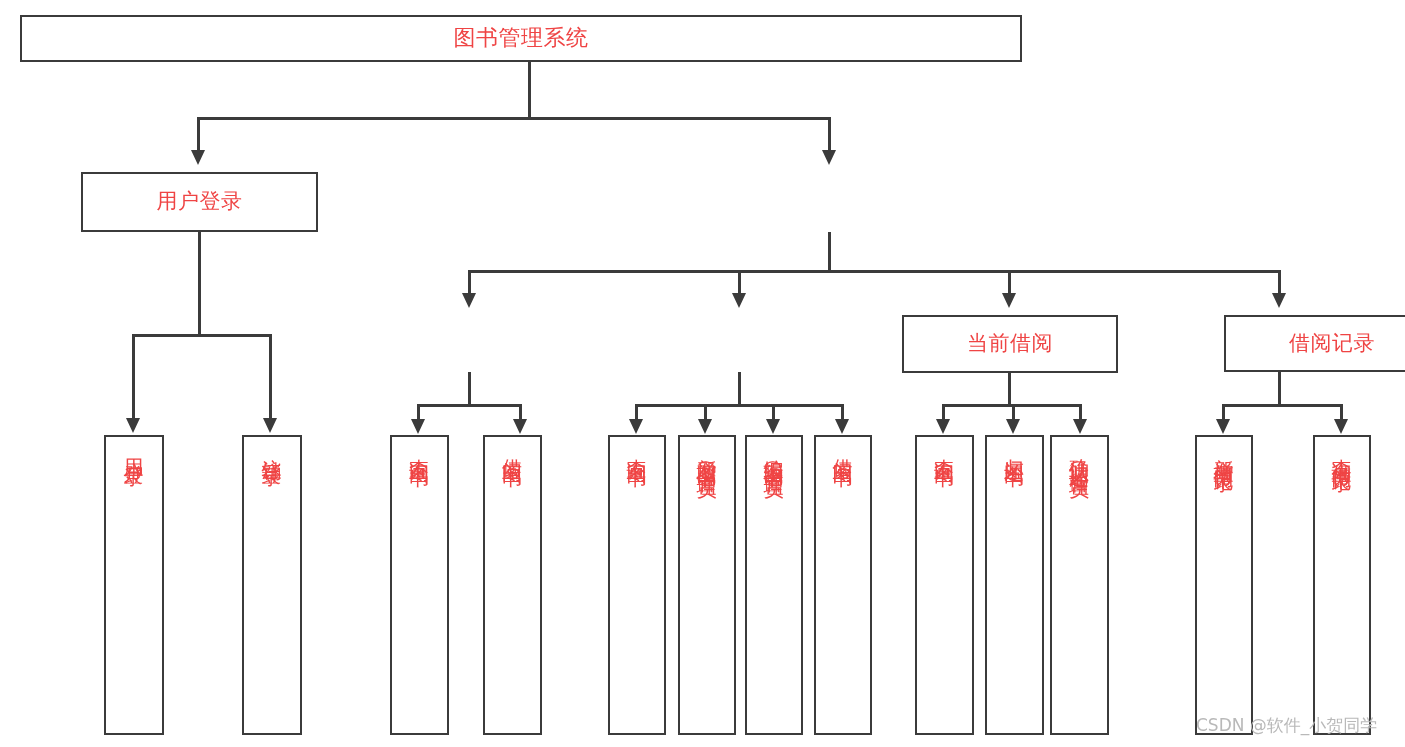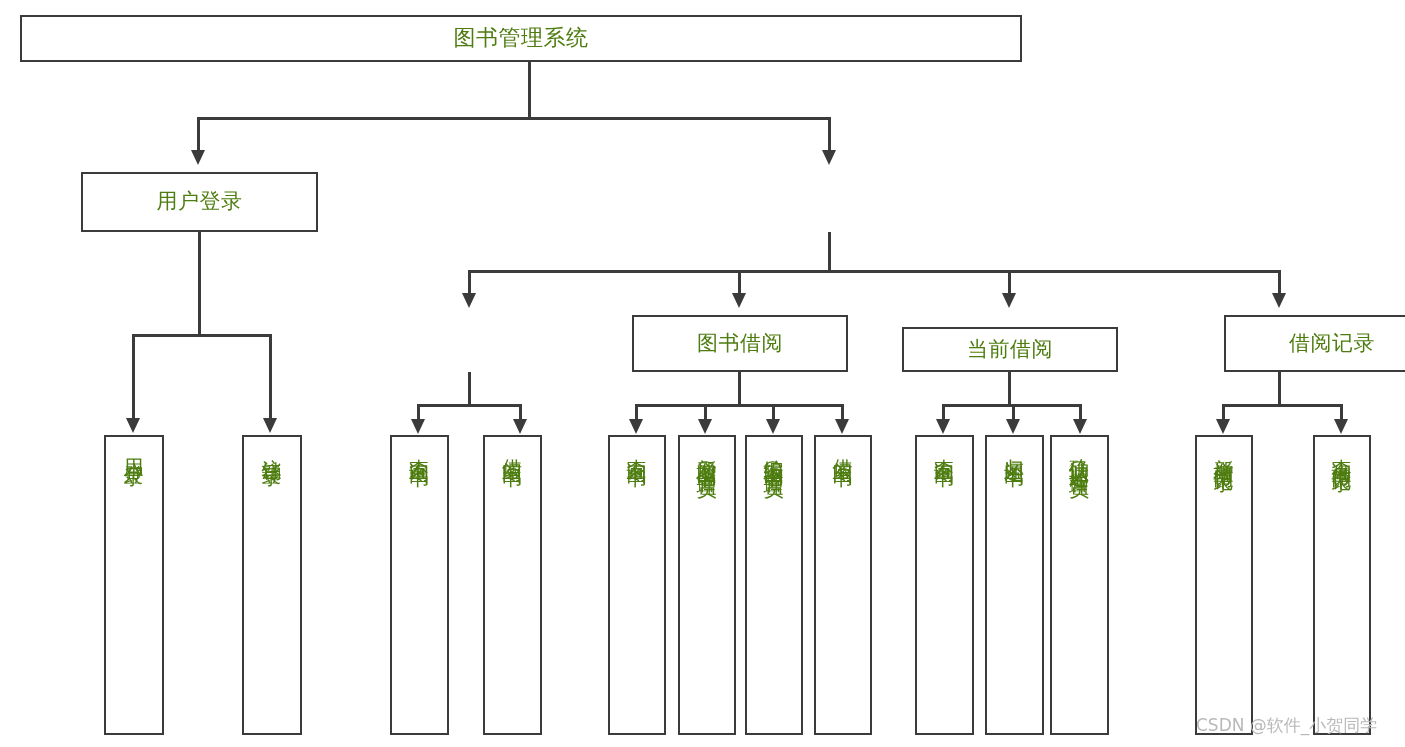--- a/index.html
+++ b/index.html
@@ -20,21 +20,21 @@
   }
   
   .node {
     position: absolute;
     box-sizing: border-box;
     background: #ffffff;
     border: 2.5px solid #3b3b3b;
     display: flex;
     align-items: center;
     justify-content: center;
-    color: #4d7c0f;
+    color: #ef4444;
   }
   .node .label {
     display: block;
     text-align: center;
     line-height: 1.02;
     letter-spacing: 0.5px;
   }
   
   .node.horiz .label {
     font-size: 21px;
@@ -122,24 +122,21 @@
 
   <div class="conn vline" style="left:468px; top:270px; width:2.5px; height:24px;"></div>
   <div class="arrow" style="left:462px; top:293px;"></div>
   <div class="conn vline" style="left:738px; top:270px; width:2.5px; height:24px;"></div>
   <div class="arrow" style="left:732px; top:293px;"></div>
   <div class="conn vline" style="left:1008px; top:270px; width:2.5px; height:24px;"></div>
   <div class="arrow" style="left:1002px; top:293px;"></div>
   <div class="conn vline" style="left:1278px; top:270px; width:2.5px; height:24px;"></div>
   <div class="arrow" style="left:1272px; top:293px;"></div>
 
-  <div class="node horiz" style="left:632px; top:315px; width:216px; height:57px;">
-    <span class="label">图书借阅</span>
-  </div>
-  <div class="node horiz" style="left:902px; top:315px; width:216px; height:45px;margin-top:12px;">
+  <div class="node horiz" style="left:902px; top:315px; width:216px; height:58px;">
     <span class="label">当前借阅</span>
   </div>
   <div class="node horiz" style="left:1224px; top:315px; width:216px; height:57px;">
     <span class="label">借阅记录</span>
   </div>
 
   <div class="conn vline" style="left:468px; top:372px; width:2.5px; height:34px;"></div>
   <div class="conn hline" style="left:417px; top:404px; width:104px; height:2.5px;"></div>
   <div class="conn vline" style="left:417px; top:404px; width:2.5px; height:16px;"></div>
   <div class="arrow" style="left:411px; top:419px;"></div>

